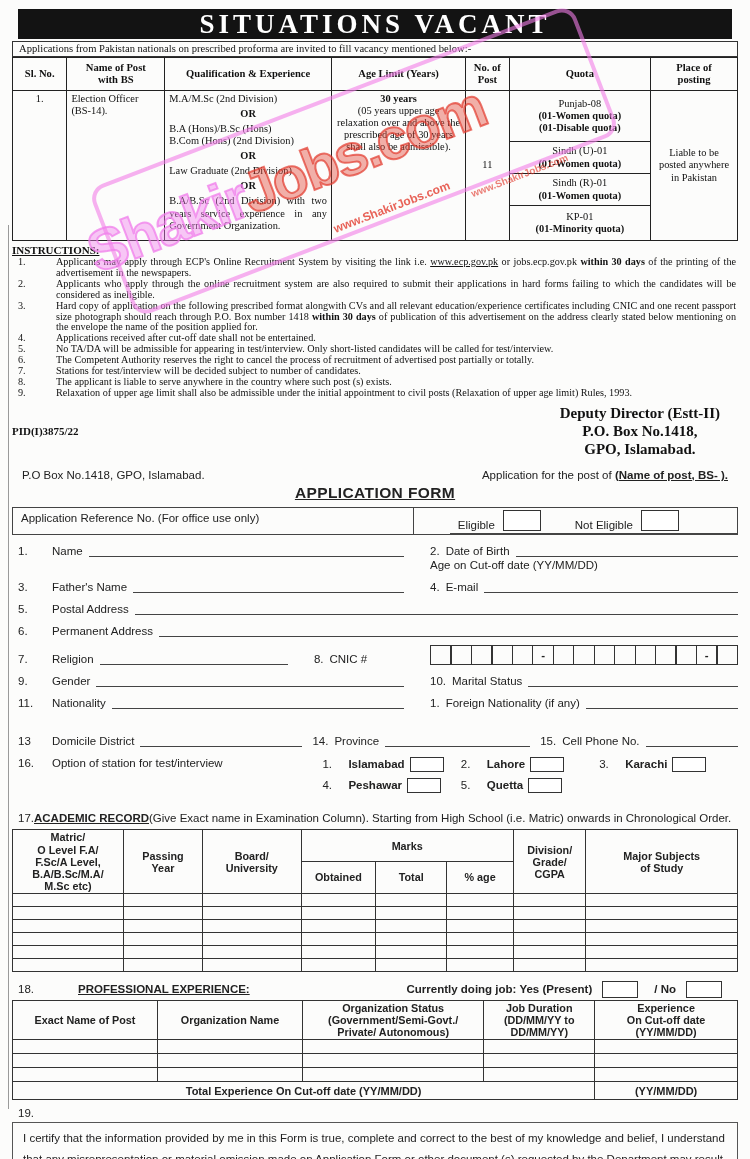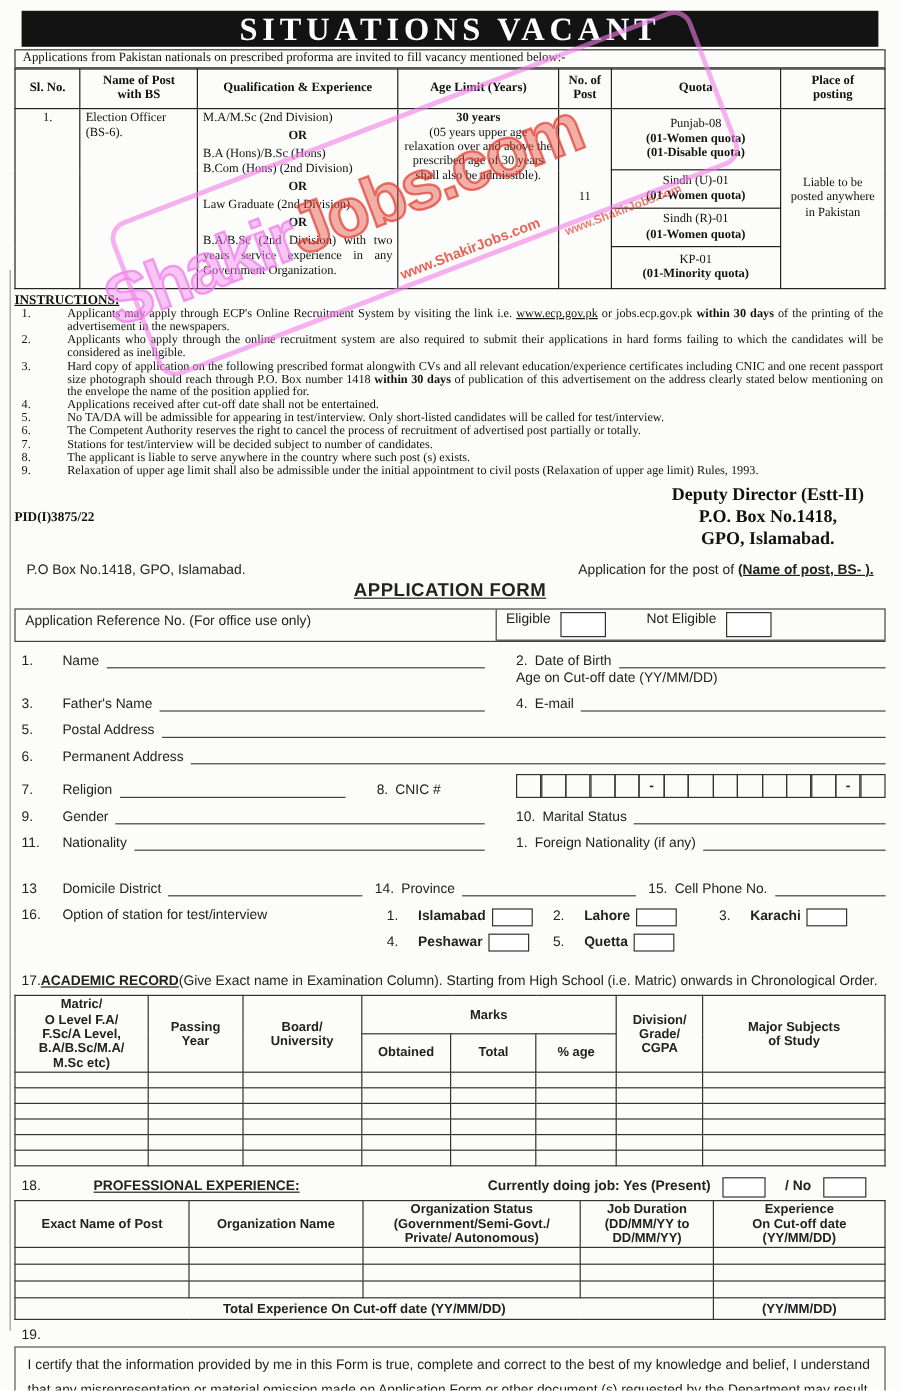--- a/index.html
+++ b/index.html
@@ -32,21 +32,21 @@
   .signatory{margin-left:auto;text-align:center;font-weight:bold;font-size:15px;line-height:1.22;}
   
   .form{font-family:"Liberation Sans",sans-serif;margin:0 12px;font-size:11.5px;color:#222;}
   .addr{display:flex;margin:10px 10px 0;align-items:flex-end;}
   .apply{margin-left:auto;}
   .apb{font-weight:bold;text-decoration:underline;}
   .ftitle{text-align:center;font-weight:bold;font-size:15.5px;text-decoration:underline;margin:3px 0 5px;letter-spacing:.4px;}
   .refbox{border:1.5px solid #444;display:flex;}
   .ref-l{width:53%;border-right:1.5px solid #444;padding:4px 8px;}
   .ref-r{flex:1;display:flex;flex-direction:column;}
-  .ref-r1{display:flex;align-items:flex-start;padding:2px 8px;border-bottom:1.5px solid #444;gap:8px;}
+  .ref-r1{display:flex;align-items:flex-end;padding:2px 8px;border-bottom:1.5px solid #444;gap:8px;margin-left:36px;}
   .ref-r2{padding:1px 8px 2px;}
   .cbox{display:inline-block;border:1.4px solid #333;background:#fff;flex:none;}
   .cbox.lg{width:36px;height:19px;}
   .ml{margin-left:26px;}
   .frow{display:flex;align-items:flex-end;margin-top:8px;}
   .fnum{flex:none;width:34px;padding-left:6px;}
   .fnum-r{flex:none;padding-right:6px;}
   .flab{flex:none;padding-right:6px;white-space:nowrap;}
   .blank{flex:1;border-bottom:1.2px solid #444;height:13px;min-width:18px;}
   .fcl{width:54%;display:flex;align-items:flex-end;padding-right:26px;}
@@ -117,21 +117,21 @@
       <th class="pre">Age Limit (Years)</th>
       <th class="pre">No. of
 Post</th>
       <th class="pre">Quota</th>
       <th class="pre">Place of
 posting</th>
     </tr>
     <tr class="q1">
       <td rowspan="4" class="ctr">1.</td>
       <td rowspan="4" class="pre">Election Officer
-(BS-6).</td>
+(BS-14).</td>
       <td rowspan="4">
         <div>M.A/M.Sc (2nd Division)</div>
         <div class="or">OR</div>
         <div>B.A (Hons)/B.Sc (Hons)</div>
         <div>B.Com (Hons) (2nd Division)</div>
         <div class="or">OR</div>
         <div>Law Graduate (2nd Division)</div>
         <div class="or">OR</div>
         <div class="just">B.A/B.Sc (2nd Division) with two years service experience in any Government Organization.</div>
       </td>

